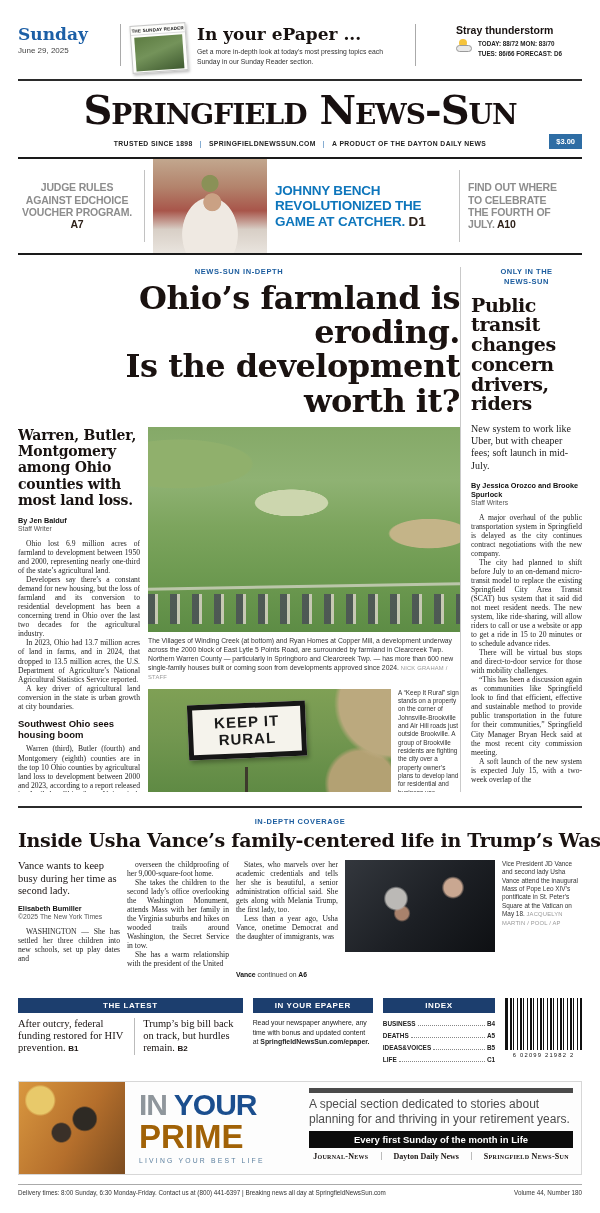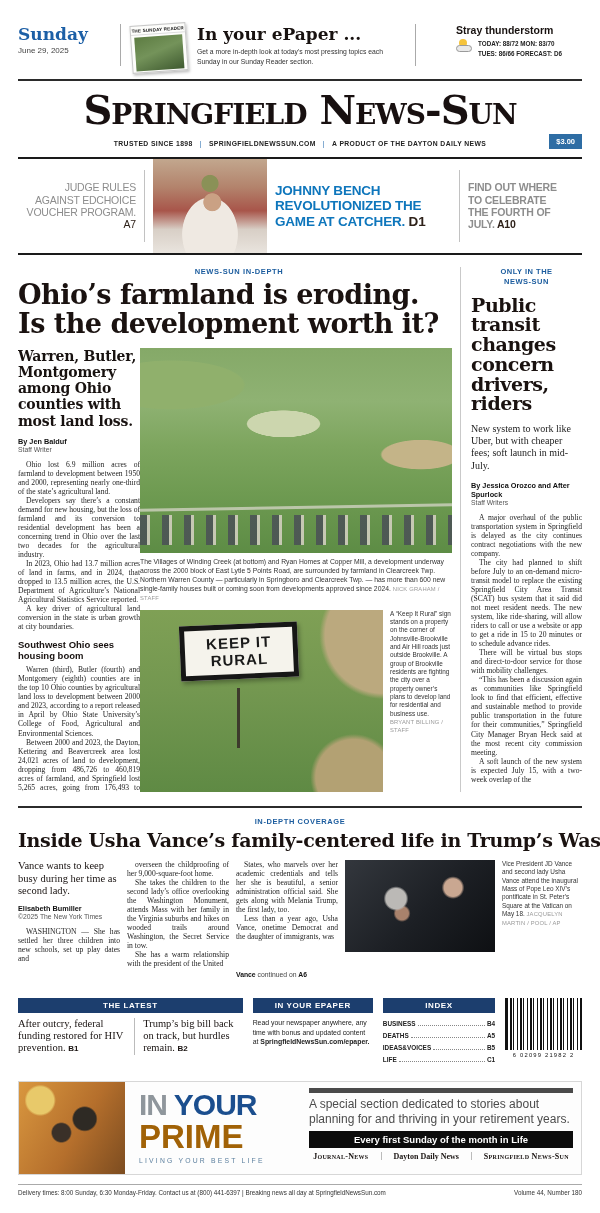--- a/index.html
+++ b/index.html
@@ -29,37 +29,37 @@
 
   
   .masthead { position:relative; text-align:center; margin-top:8px; padding:0 18px; }
   .mast-title { font-family:"DejaVu Serif", serif; font-weight:700; font-size:40px; line-height:1.05; letter-spacing:-1px; font-variant-caps:small-caps; color:#181010; }
   .mast-tagline { display:flex; justify-content:center; align-items:center; gap:7px; margin-top:9px; font-size:6.8px; font-weight:700; letter-spacing:.4px; color:#222; }
   .mast-tagline .sep { color:#2a6fb0; font-weight:400; }
   .price-badge { position:absolute; right:18px; bottom:-2px; background:#2e6da4; color:#fff; font-size:7.5px; font-weight:700; padding:3px 7px; }
 
   
   .teaser { margin:10px 18px 0; border-top:2px solid #1a1a1a; border-bottom:2px solid #1a1a1a; display:flex; align-items:center; height:98px; overflow:hidden; }
-  .teaser-left { width:118px; text-align:right; color:#8d8d8d; font-weight:400; font-size:10.5px; line-height:1.18; letter-spacing:-.2px; }
+  .teaser-left { width:118px; text-align:center; color:#8d8d8d; font-weight:700; font-size:10.5px; line-height:1.18; letter-spacing:-.2px; }
   .t-vdiv { width:1px; height:72px; background:#c2c2c2; margin:0 8px; flex:none; }
   .bench-photo { width:114px; height:94px; flex:none; background:
       radial-gradient(circle at 50% 26%, #8a9157 0 9%, transparent 10%),
       radial-gradient(circle at 52% 46%, #caa184 0 11%, transparent 12%),
       radial-gradient(ellipse at 50% 80%, #efe9e2 0 34%, transparent 35%),
       linear-gradient(180deg, #c2a78e 0%, #b3836c 30%, #a8554a 55%, #d8cfc6 75%, #e9e4de 100%); }
   .teaser-center { width:176px; margin-left:8px; color:#0e76bc; font-weight:800; font-size:13.5px; line-height:1.12; letter-spacing:-.2px; }
   .teaser-center .pg, .teaser-side .pg { color:#2e2119; }
   .teaser-right { width:100px; color:#8d8d8d; font-weight:800; font-size:10.5px; line-height:1.18; letter-spacing:-.2px; }
 
   
   .main { display:flex; margin:12px 18px 0; height:525px; }
   .main-left { width:442px; display:flex; flex-direction:column; }
   .kicker { color:#1b5c9e; font-weight:800; font-size:7.5px; letter-spacing:.6px; text-align:center; }
-  .farm-headline { font-family:"DejaVu Serif", serif; font-weight:700; font-size:27px; line-height:1.07; letter-spacing:-.5px; text-align:left; color:#1a1210; margin:5px 0 9px; }
-  .cols { display:flex; flex:1; overflow:hidden; }
+  .farm-headline { font-family:"DejaVu Serif", serif; font-weight:700; font-size:32px; line-height:1.07; letter-spacing:-.5px; text-align:right; color:#1a1210; margin:5px 0 9px; }
+  .cols { display:flex; gap:8px; flex:1; overflow:hidden; }
   .colL { width:122px; flex:none; display:flex; flex-direction:column; overflow:hidden; }
   .colC { width:312px; flex:none; display:flex; flex-direction:column; }
   .sub-head { font-family:"DejaVu Serif", serif; font-weight:700; font-size:14px; line-height:1.16; letter-spacing:-.2px; color:#181210; margin-bottom:8px; }
   .byline-name { font-size:7.3px; font-weight:700; }
   .byline-role { font-size:6.8px; color:#555; margin-bottom:7px; }
   p.body { font-family:"Liberation Serif", serif; font-size:7.6px; line-height:1.19; text-align:justify; text-indent:8px; color:#1d1d1d; }
   .section-head { font-weight:800; font-size:9.5px; line-height:1.2; margin:7px 0 4px; color:#181210; }
   .continued { font-size:6.8px; color:#444; margin-top:auto; padding-top:8px; }
   .continued .tag, .continued .pg { font-weight:800; color:#111; }
 
@@ -250,21 +250,21 @@
               <span>A “Keep It Rural” sign stands on a property on the corner of Johnsville-Brookville and Air Hill roads just outside Brookville. A group of Brookville residents are fighting the city over a property owner’s plans to develop land for residential and business use. </span><span class="credit">BRYANT BILLING / STAFF</span>
             </div>
           </div>
         </div>
       </div>
     </div>
     <div class="main-right">
       <div class="kicker-right">ONLY IN THE NEWS-SUN</div>
       <div class="transit-headline">Public transit changes concern drivers, riders</div>
       <div class="transit-deck">New system to work like Uber, but with cheaper fees; soft launch in mid-July.</div>
-      <div class="byline-name">By Jessica Orozco and After Spurlock</div>
+      <div class="byline-name">By Jessica Orozco and Brooke Spurlock</div>
       <div class="byline-role">Staff Writers</div>
       <p class="body">A major overhaul of the public transportation system in Springfield is delayed as the city continues contract negotiations with the new company.</p>
       <p class="body">The city had planned to shift before July to an on-demand micro-transit model to replace the existing Springfield City Area Transit (SCAT) bus system that it said did not meet resident needs. The new system, like ride-sharing, will allow riders to call or use a website or app to get a ride in 15 to 20 minutes or to schedule advance rides.</p>
       <p class="body">There will be virtual bus stops and direct-to-door service for those with mobility challenges.</p>
       <p class="body">“This has been a discussion again as communities like Springfield look to find that efficient, effective and sustainable method to provide public transportation in the future for their communities,” Springfield City Manager Bryan Heck said at the most recent city commission meeting.</p>
       <p class="body">A soft launch of the new system is expected July 15, with a two-week overlap of the</p>
       <div class="continued">
         <span class="tag">Transit</span><span> continued on </span><span class="pg">A8</span>
       </div>
     </div>

